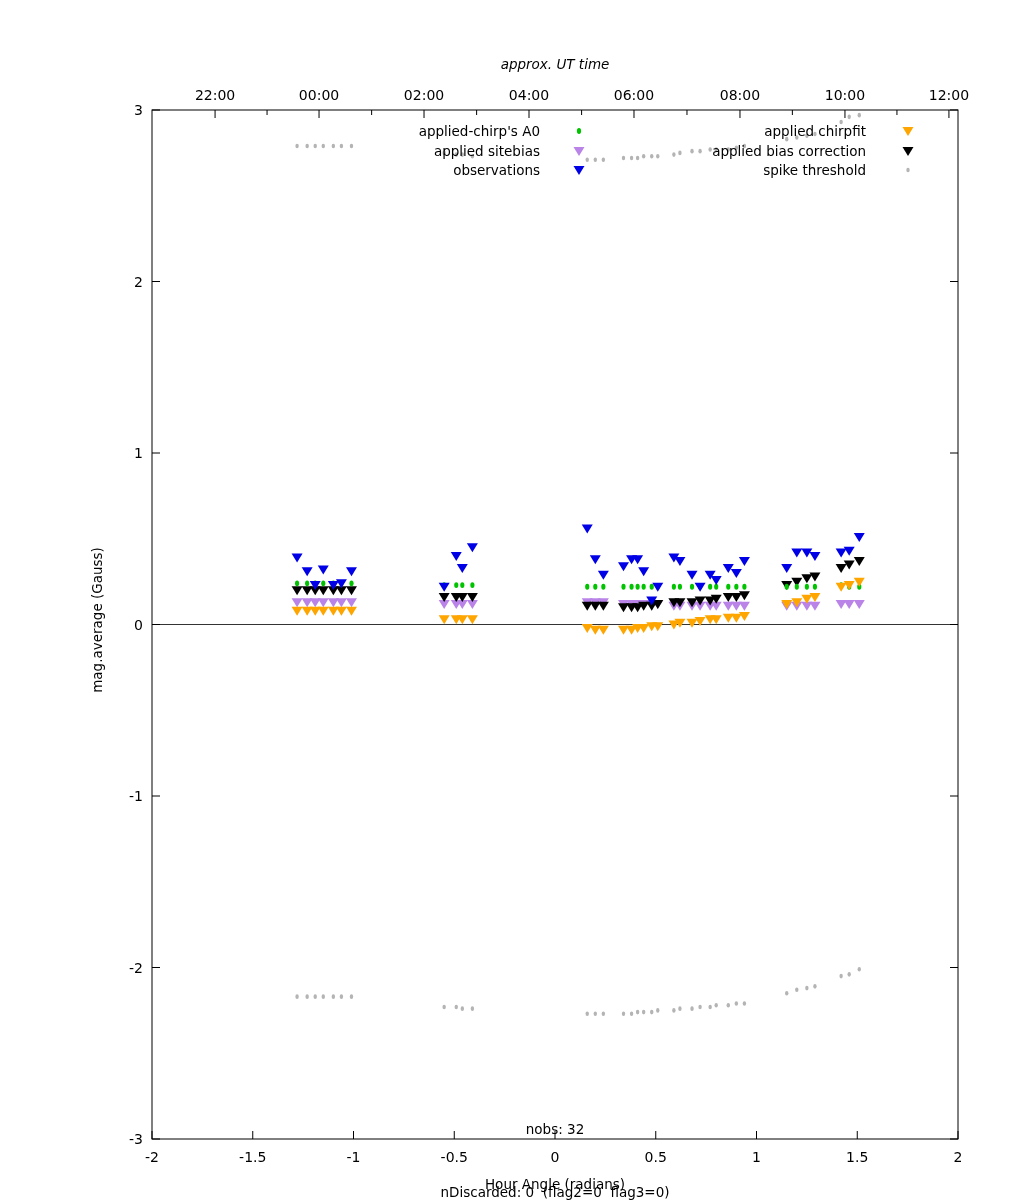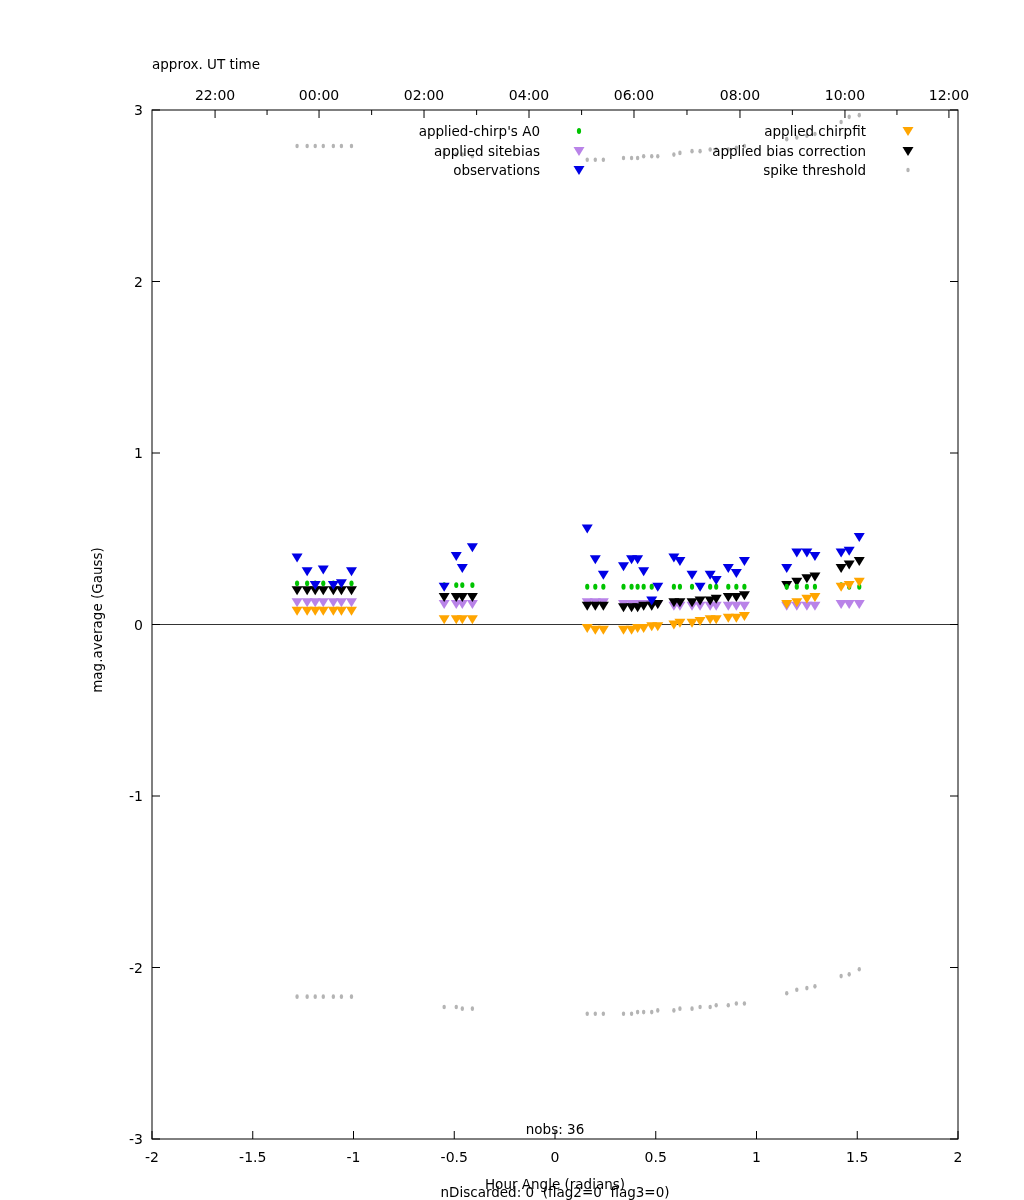--- a/index.html
+++ b/index.html
@@ -1,20 +1,20 @@
 <!DOCTYPE html>
 <html><head>
 <meta charset="utf-8">
 <style>
   html,body{margin:0;padding:0;background:#fff;}
   #canvas{position:relative;width:1024px;height:1200px;background:#fff;overflow:hidden;
           font-family:"DejaVu Sans","Liberation Sans",sans-serif;color:#000;}
   .txt{position:absolute;white-space:pre;}
   #title{left:152px;top:12px;width:806px;text-align:center;font-size:18.5px;}
-  #ut-label{left:152px;top:56px;width:806px;text-align:left;font-size:13.5px;}
+  #ut-label{left:152px;top:56px;width:806px;text-align:center;font-size:13.5px;font-style:italic;}
   #xlabel{left:152px;top:1176px;width:806px;text-align:center;font-size:13.5px;}
   #ylabel{left:97px;top:620px;transform:translate(-50%,-50%) rotate(-90deg);font-size:13.5px;}
   #nobs-block{left:152px;top:1077px;width:806px;text-align:center;font-size:13.5px;line-height:21px;}
   svg{position:absolute;left:0;top:0;}
   svg text{font-family:"DejaVu Sans","Liberation Sans",sans-serif;fill:#000;}
 </style>
 </head>
 <body>
 
 <div id="canvas">
@@ -363,16 +363,16 @@
         <text x="540" y="175" text-anchor="end" font-size="13.5">observations</text>
         <polygon points="573.5,166 584.5,166 579,175" fill="#0000e6"></polygon>
         <text x="866" y="175" text-anchor="end" font-size="13.5">spike threshold</text>
         <ellipse cx="908" cy="170" rx="1.7" ry="2.3" fill="#b4b4b4"></ellipse>
       </g>
     </svg>
   <div class="txt" id="ut-label">approx. UT time</div>
   <div class="txt" id="xlabel">Hour Angle (radians)</div>
   <div class="txt" id="ylabel">mag.average (Gauss)</div>
   <div class="txt" id="nobs-block">
-    <div>nobs: 36</div>
+    <div>nobs: 32</div>
     <div>nDiscarded: 0  (flag2=0  flag3=0)</div>
   </div>
 </div>
 
 </body></html>

